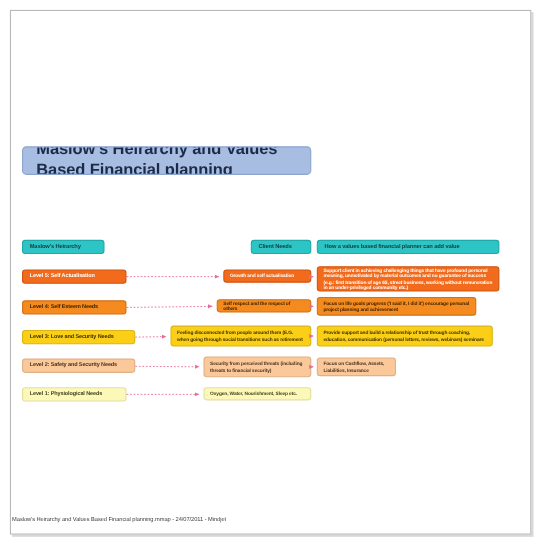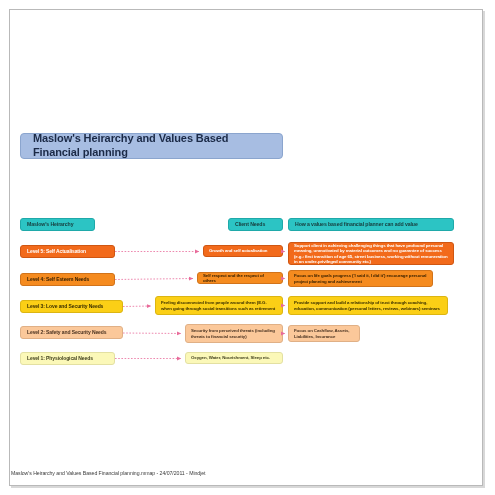--- a/index.html
+++ b/index.html
@@ -68,21 +68,21 @@
   
   #title-node {
     left: 20px;
     top: 133px;
     width: 263px;
     height: 24px;
     background: #a7bde2;
     border: 1px solid #8ba5ce;
     border-radius: 4px;
     padding: 12px 12px;
-    font-size: 11px;
+    font-size: 15px;
     font-weight: bold;
     color: #1b2a47;
   }
 
   
   .header-node {
     background: #2cc4c4;
     border: 1px solid #1fa9a9;
     color: #173c3c;
     font-size: 5.2px;

